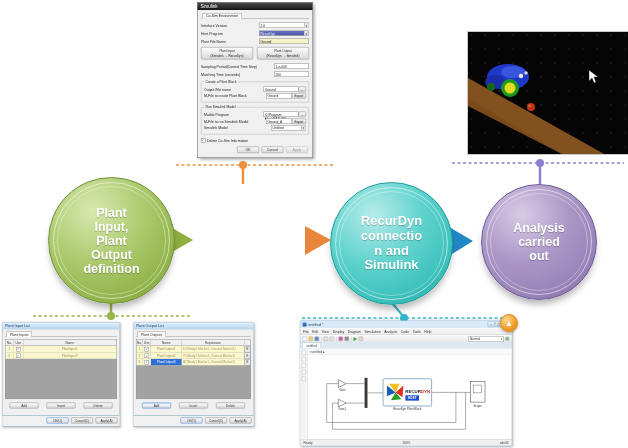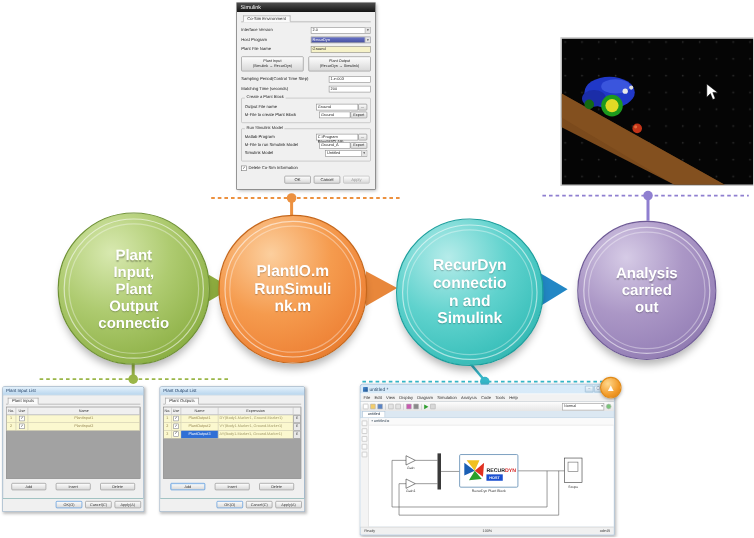--- a/index.html
+++ b/index.html
@@ -166,26 +166,21 @@
     <polygon points="174,229 174,251 193,240" fill="#8fae3f"></polygon>
     <polygon points="305,226 305,255 331,240" fill="#e8873b"></polygon>
     <polygon points="444,224 444,259 473,241" fill="#2287c5"></polygon>
   </svg>
 
   <div class="step step-green">
     <div class="step-label">Plant
 Input,
 Plant
 Output
-connectio</div>
-  </div>
-  <div class="step step-orange">
-    <div class="step-label">PlantIO.m
-RunSimuli
-nk.m</div>
+definition</div>
   </div>
   <div class="step step-teal">
     <div class="step-label">RecurDyn
 connectio
 n and
 Simulink</div>
   </div>
   <div class="step step-purple">
     <div class="step-label">Analysis
 carried

